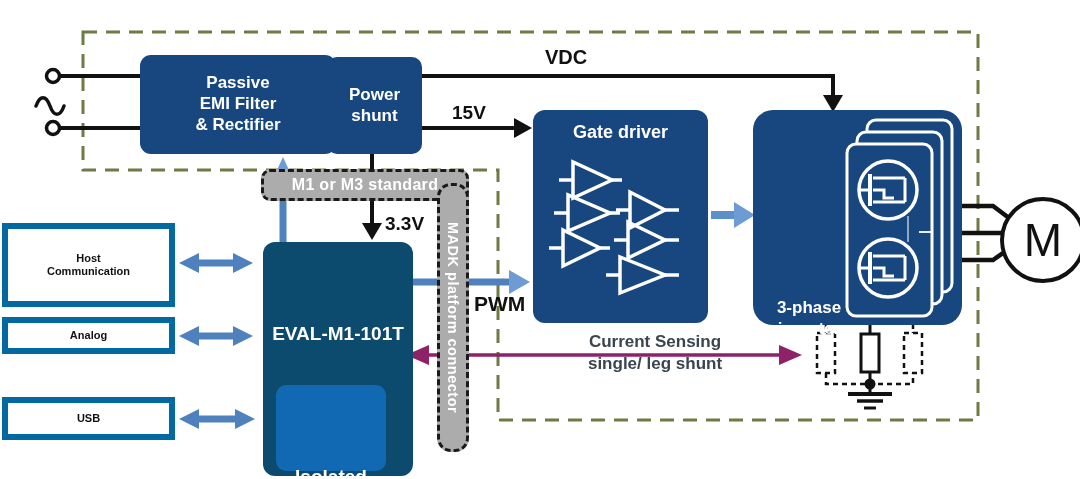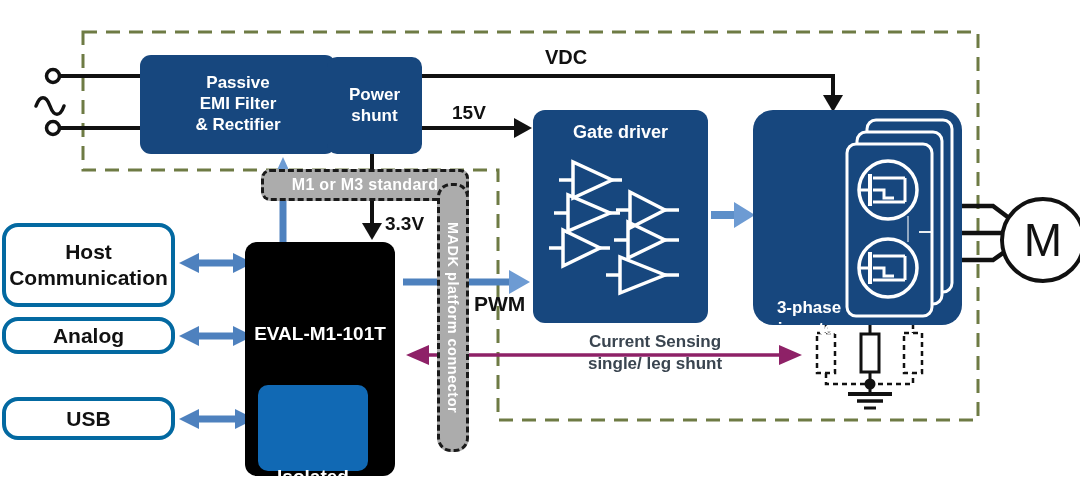--- a/index.html
+++ b/index.html
@@ -22,31 +22,31 @@
   .navy  { background:#17477E; color:#ffffff; border-radius:10px; }
   .block-label { white-space:pre-line; font-weight:bold; line-height:1.22; }
 
   .emi      { left:140px; top:55px;  width:196px; height:99px;  font-size:17px;border-radius:11px; }
   .psu      { left:327px; top:57px;  width:95px;  height:97px;  font-size:17px; }
   .gate     { left:533px; top:110px; width:175px; height:213px; border-radius:12px; }
   .gate .block-label { position:absolute; top:12px; left:0; right:0; font-size:18px; }
   .inverter { left:753px; top:110px; width:209px; height:215px; border-radius:20px; }
   .inverter .block-label { position:absolute; left:10px; top:188px; width:92px; font-size:17px; }
 
-  .evalboard { left:245px; top:242px; width:150px; height:234px;
-               background:#000000; border-radius:12px; z-index:4; }
+  .evalboard { left:263px; top:242px; width:150px; height:234px;
+               background:#0c4a6e; border-radius:12px; z-index:4; }
   .evalboard .block-label { position:absolute; top:80px; left:0; right:0;
                color:#ffffff; font-size:19px; }
   .debugger  { left:13px; top:143px; width:110px; height:86px;
                background:#1169B4; border-radius:10px; color:#fff;
                font-size:16.5px; position:absolute; display:flex;
                align-items:center; justify-content:center; text-align:center; }
 
-  .white-box { background:#ffffff; border:4px solid #0369a1; border-radius:16px;
-               color:#111; font-size:21px; }
+  .white-box { background:#ffffff; border:6px solid #0369a1; border-radius:0;
+               color:#111; font-size:11px; }
   .host   { left:2px; top:223px; width:173px; height:84px; }
   .analog { left:2px; top:317px; width:173px; height:37px; }
   .usb    { left:2px; top:397px; width:173px; height:43px; }
 
   .graybar { background:#ACACAC; border:3px dashed #1a1a1a; box-sizing:border-box;
              color:#ffffff; font-weight:bold; display:flex; align-items:center;
              justify-content:center; z-index:3; }
   .m1bar { left:261px; top:169px; width:208px; height:32px; border-radius:9px;
            font-size:16px; letter-spacing:0.3px; }
   .madkbar { left:437px; top:183px; width:32px; height:269px; border-radius:14px;

